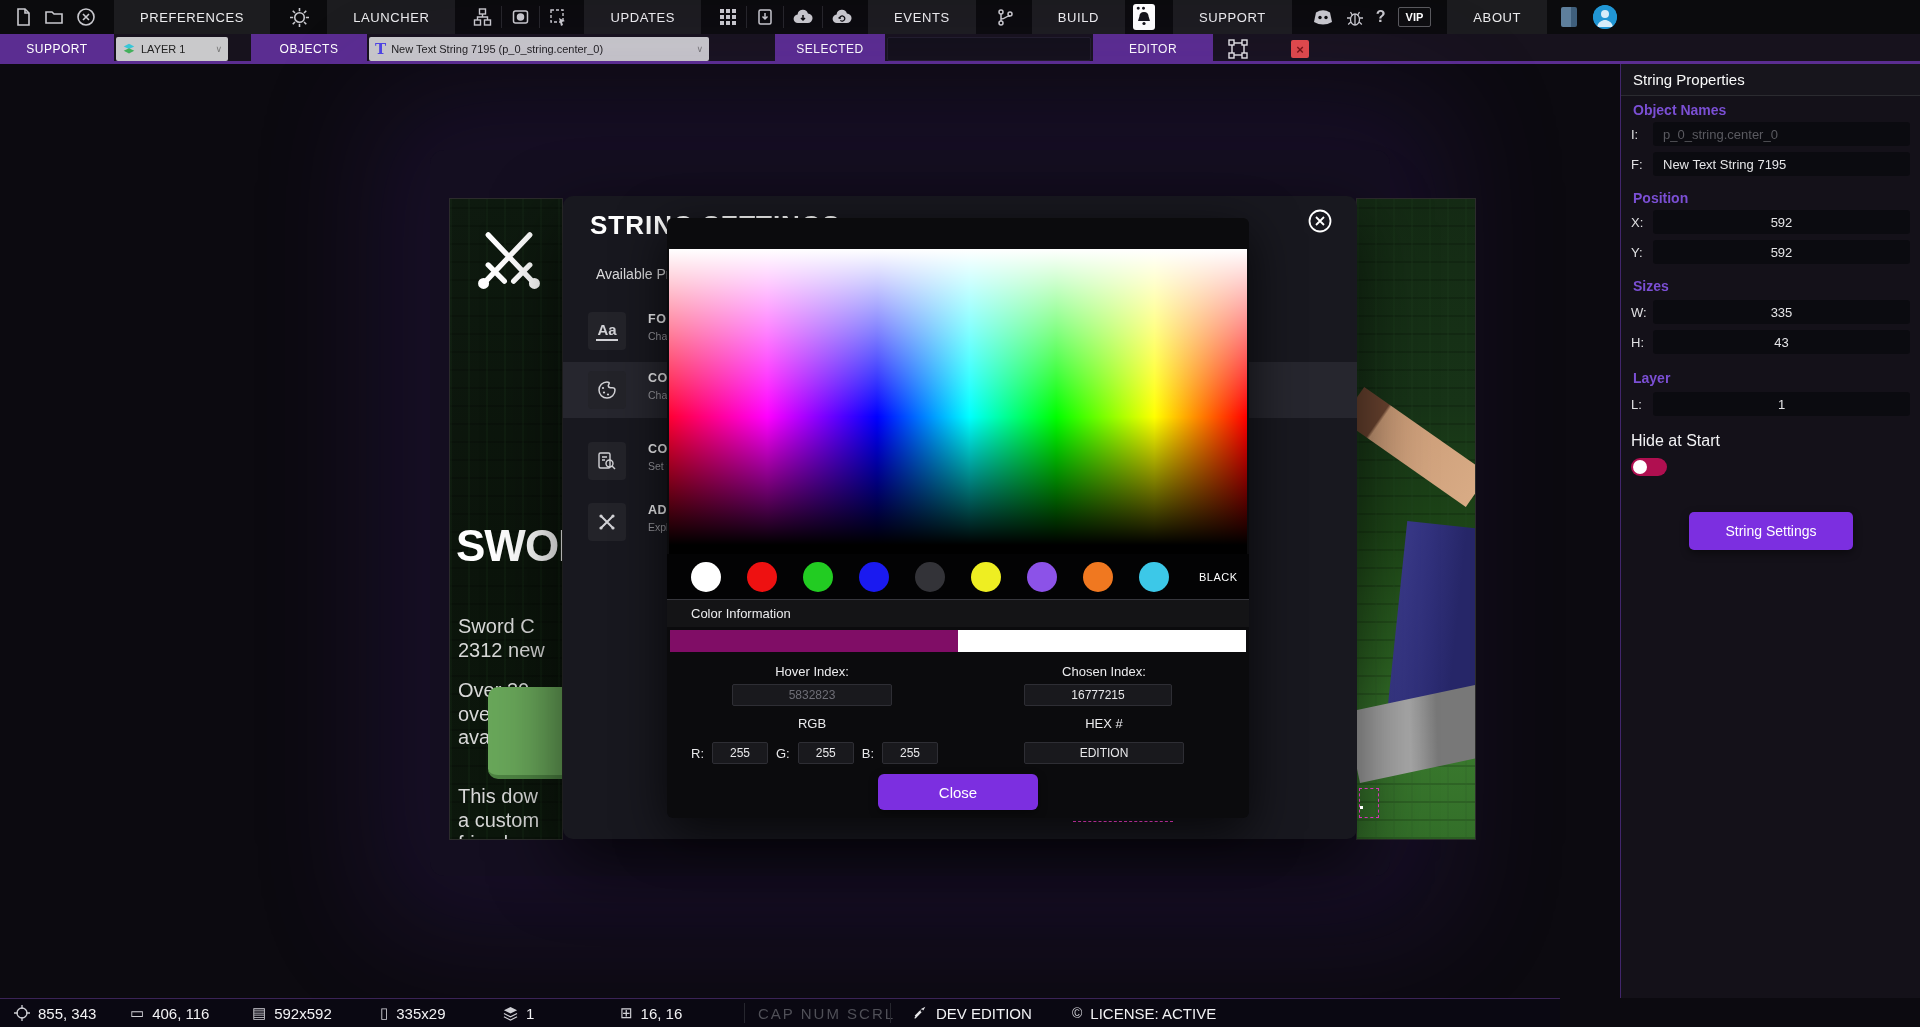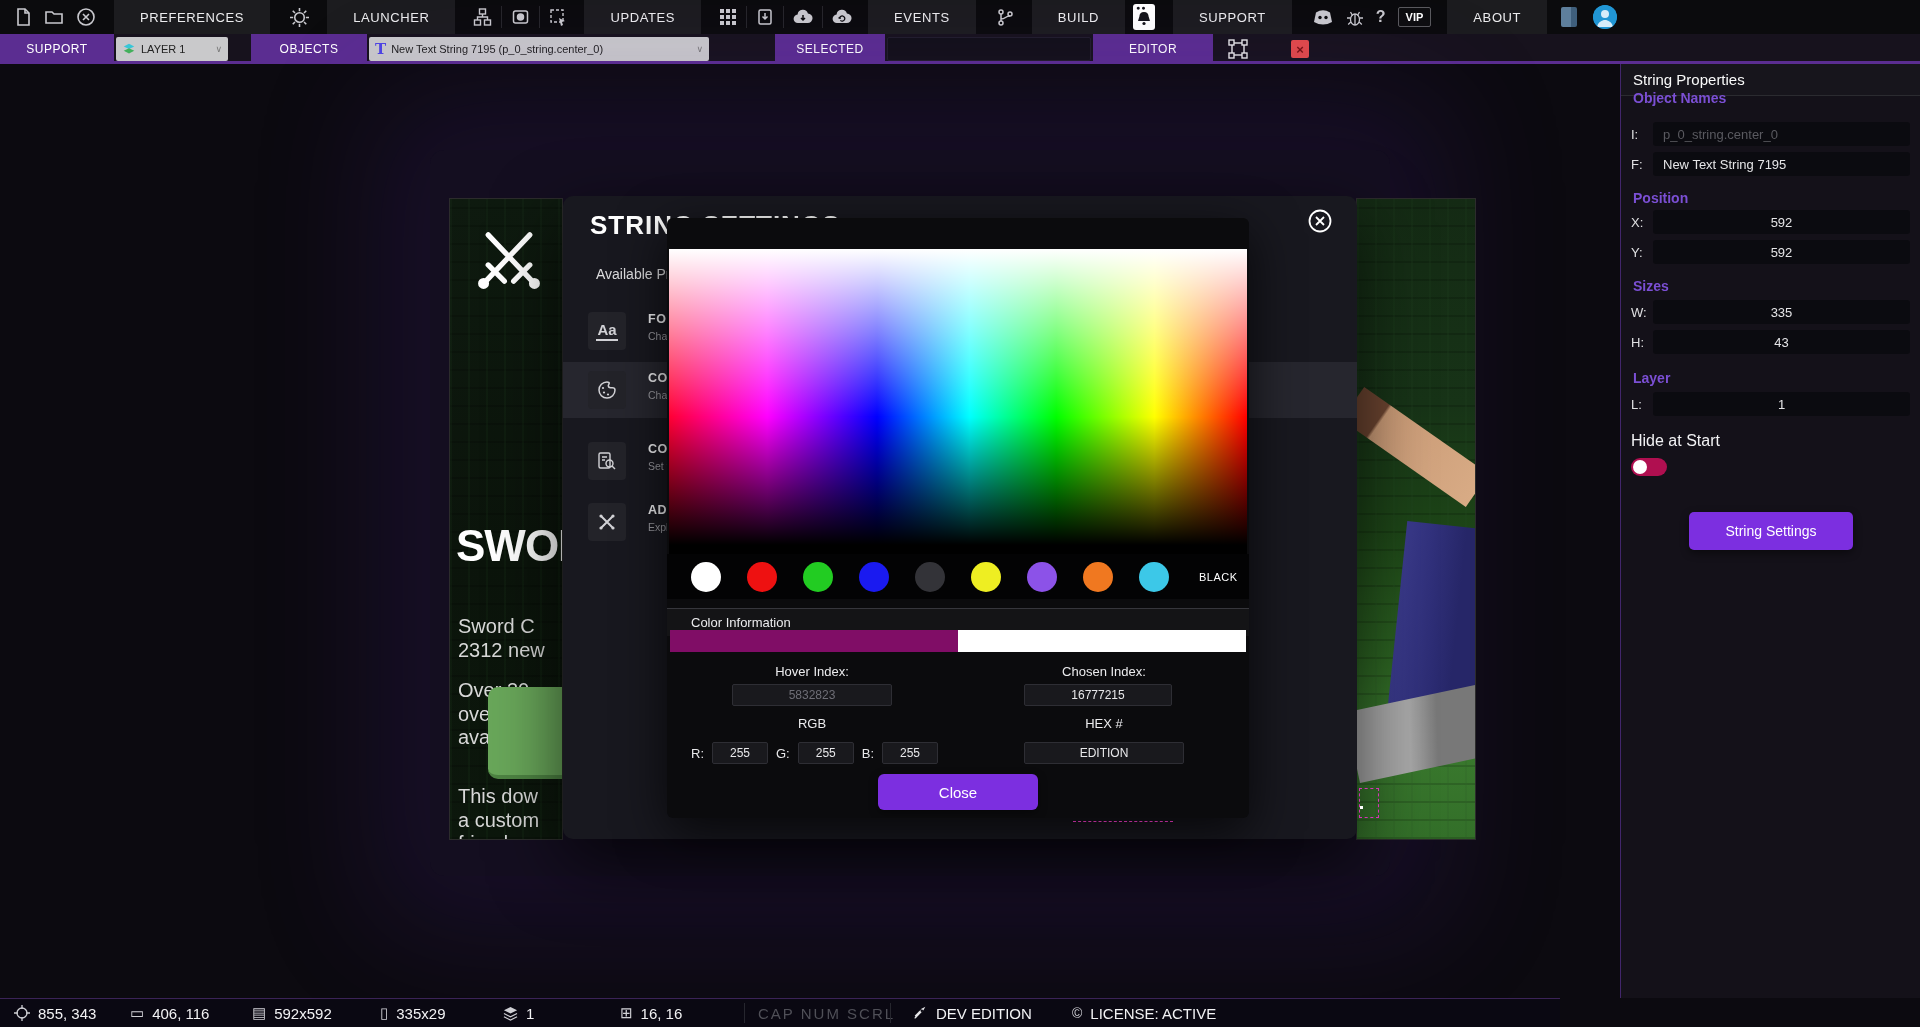--- a/index.html
+++ b/index.html
@@ -82,21 +82,21 @@
   .chead{height:30px;background:#202024;display:flex;align-items:center;padding:0 24px;font-size:13px;color:#e8e8ea;}
   .cgrad{position:absolute;left:2px;top:31px;width:578px;height:305px;cursor:crosshair;background:
      linear-gradient(to bottom,rgba(255,255,255,1) 0%,rgba(255,255,255,0) 55%),
      linear-gradient(to top,rgba(0,0,0,1) 3%,rgba(0,0,0,0) 45%),
      linear-gradient(to right,#ff0033 0%,#ff00ff 17%,#0000ff 36%,#00ffff 52%,#00ff00 67%,#ffff00 84%,#ff0000 100%);}
   .swrow{position:absolute;left:0;top:336px;width:100%;height:45px;background:#030304;
          display:flex;align-items:center;padding:0 24px;gap:26px;}
   .sw{width:30px;height:30px;border-radius:50%;cursor:pointer;flex:0 0 auto;}
   .blacklbl{font-size:11px;color:#fff;letter-spacing:.5px;margin-left:4px;}
   .cinfohead{position:absolute;left:0;top:381px;width:100%;height:28px;background:#141416;border-top:1px solid #36363c;
-             display:flex;align-items:center;padding:0 24px;font-size:13px;color:#ececee;margin-top:9px;}
+             display:flex;align-items:center;padding:0 24px;font-size:13px;color:#ececee;}
   .cbar{position:absolute;left:3px;top:412px;width:576px;height:22px;display:flex;}
   .cbar div{flex:1;}
   .ccol-lbl{position:absolute;width:250px;text-align:center;font-size:13px;color:#ececee;top:446px;}
   .cfield{position:absolute;height:22px;background:#19191d;border:1px solid #2e2e34;border-radius:2px;
           display:flex;align-items:center;justify-content:center;font-size:12px;color:#e8e8ea;top:466px;cursor:text;}
   .dim{color:#6e6e76;}
   .rgbrow{position:absolute;top:524px;display:flex;align-items:center;gap:8px;font-size:13px;}
   .rgbf{width:56px;height:22px;background:#19191d;border:1px solid #2e2e34;border-radius:2px;
         display:flex;align-items:center;justify-content:center;font-size:12px;cursor:text;}
   .closebtn{position:absolute;left:211px;top:556px;width:160px;height:36px;background:#7c2fe0;border-radius:6px;
@@ -445,21 +445,21 @@
       <span class="rgbf">255</span>
     </div>
     <div class="cfield" style="left:357px;width:160px;top:524px">EDITION</div>
 
     <div class="closebtn">Close</div>
   </section>
 
   <aside class="sidebar">
     <div class="sb-title">String Properties</div>
 
-    <div class="sb-h" style="top:26px">Object Names</div>
+    <div class="sb-h" style="top:38px">Object Names</div>
     <span class="sb-lbl" style="top:63px">I:</span>
     <div class="sb-f left" style="top:58px;color:#5a5a60">p_0_string.center_0</div>
     <span class="sb-lbl" style="top:93px">F:</span>
     <div class="sb-f left" style="top:88px">New Text String 7195</div>
 
     <div class="sb-h" style="top:126px">Position</div>
     <span class="sb-lbl" style="top:151px">X:</span>
     <div class="sb-f" style="top:146px">592</div>
     <span class="sb-lbl" style="top:181px">Y:</span>
     <div class="sb-f" style="top:176px">592</div>

